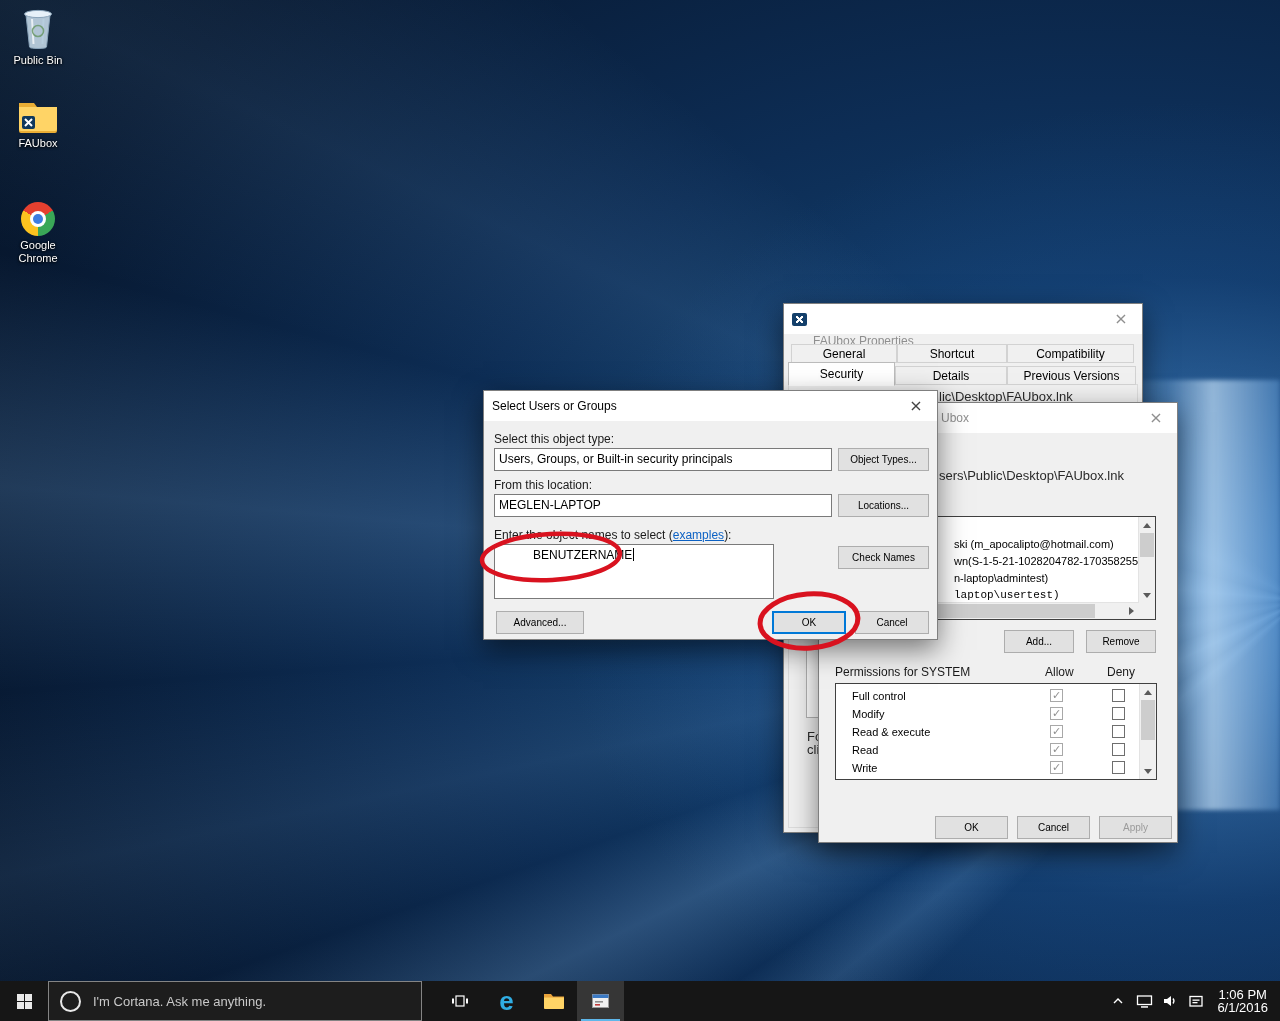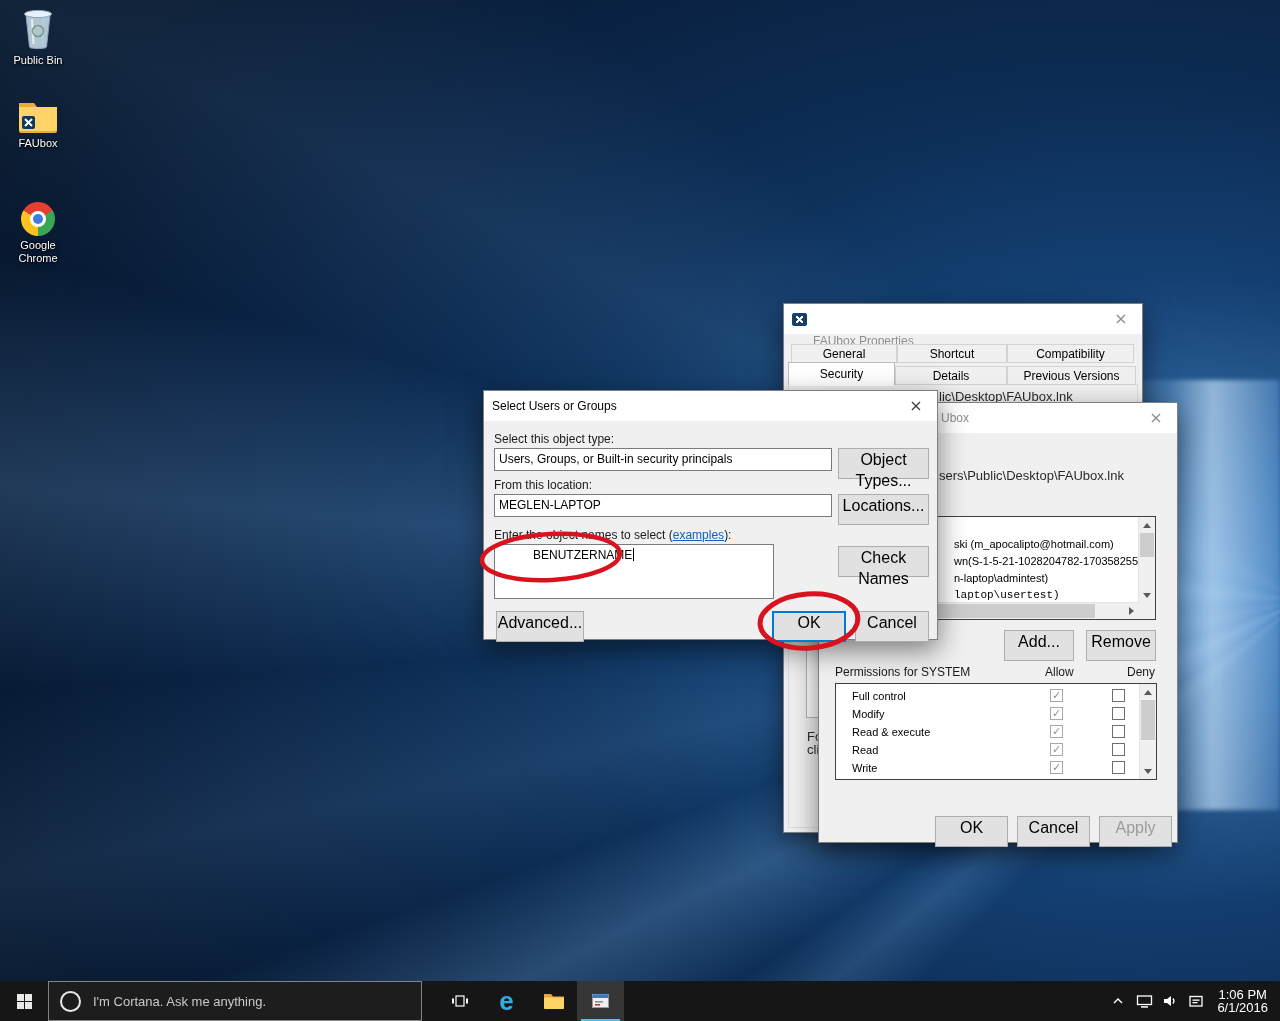--- a/index.html
+++ b/index.html
@@ -34,21 +34,21 @@
   
   .win{position:absolute;background:#f0f0f0;border:1px solid #7f7f7f;box-sizing:border-box;
     box-shadow:0 10px 26px rgba(0,0,0,.5);}
   .titlebar{position:relative;height:30px;background:#fff;display:flex;align-items:center;padding-left:8px;}
   .titlebar .ttl{font-size:12px;}
   .ttl-inactive{color:#8f8f8f;margin-top:44px;}
   .closex{margin-left:auto;width:42px;height:30px;text-align:center;line-height:29px;
     font-size:16px;color:#444;font-family:"DejaVu Sans",sans-serif;}
   .closex-inactive{color:#8f8f8f;}
   .btn{position:absolute;background:#e1e1e1;border:1px solid #adadad;box-sizing:border-box;
-    font-size:16px;text-align:center;height:31px;line-height:21px;}
+    font-size:10px;text-align:center;height:23px;line-height:21px;}
   .btn-disabled{color:#9b9b9b;}
   .field{position:absolute;background:#fff;border:1px solid #7a7a7a;box-sizing:border-box;
     font-size:12px;padding:0 4px;white-space:nowrap;overflow:hidden;}
   .lbl{position:absolute;font-size:12px;color:#1a1a1a;white-space:nowrap;}
   .frag{position:absolute;font-size:13px;color:#2a2a2a;white-space:nowrap;}
 
   
   #win-props{left:783px;top:303px;width:360px;height:530px;z-index:10;}
   .props-body{position:absolute;left:4px;right:4px;top:80px;bottom:4px;background:#f0f0f0;border:1px solid #dcdcdc;}
   .tabrow1{position:absolute;left:7px;top:40px;display:flex;z-index:1;}
@@ -212,21 +212,21 @@
           </div>
       </div>
       <div class="scorner"></div>
     </div>
 
     <div class="btn" style="left:185px;top:227px;width:70px;">Add...</div>
     <div class="btn" style="left:267px;top:227px;width:70px;">Remove</div>
 
     <div class="lbl" style="left:16px;top:262px;">Permissions for SYSTEM</div>
     <div class="lbl" style="left:226px;top:262px;">Allow</div>
-    <div class="lbl" style="left:288px;top:262px;margin-left:20px;">Deny</div>
+    <div class="lbl" style="left:288px;top:262px;">Deny</div>
 
     <div class="listbox" id="acl-list">
       <div class="aclrow" style="top:3px;">
         <span>Full control</span></div>
       <div class="aclrow" style="top:21px;">
         <span>Modify</span></div>
       <div class="aclrow" style="top:39px;">
         <span>Read &amp; execute</span></div>
       <div class="aclrow" style="top:57px;">
         <span>Read</span></div>

